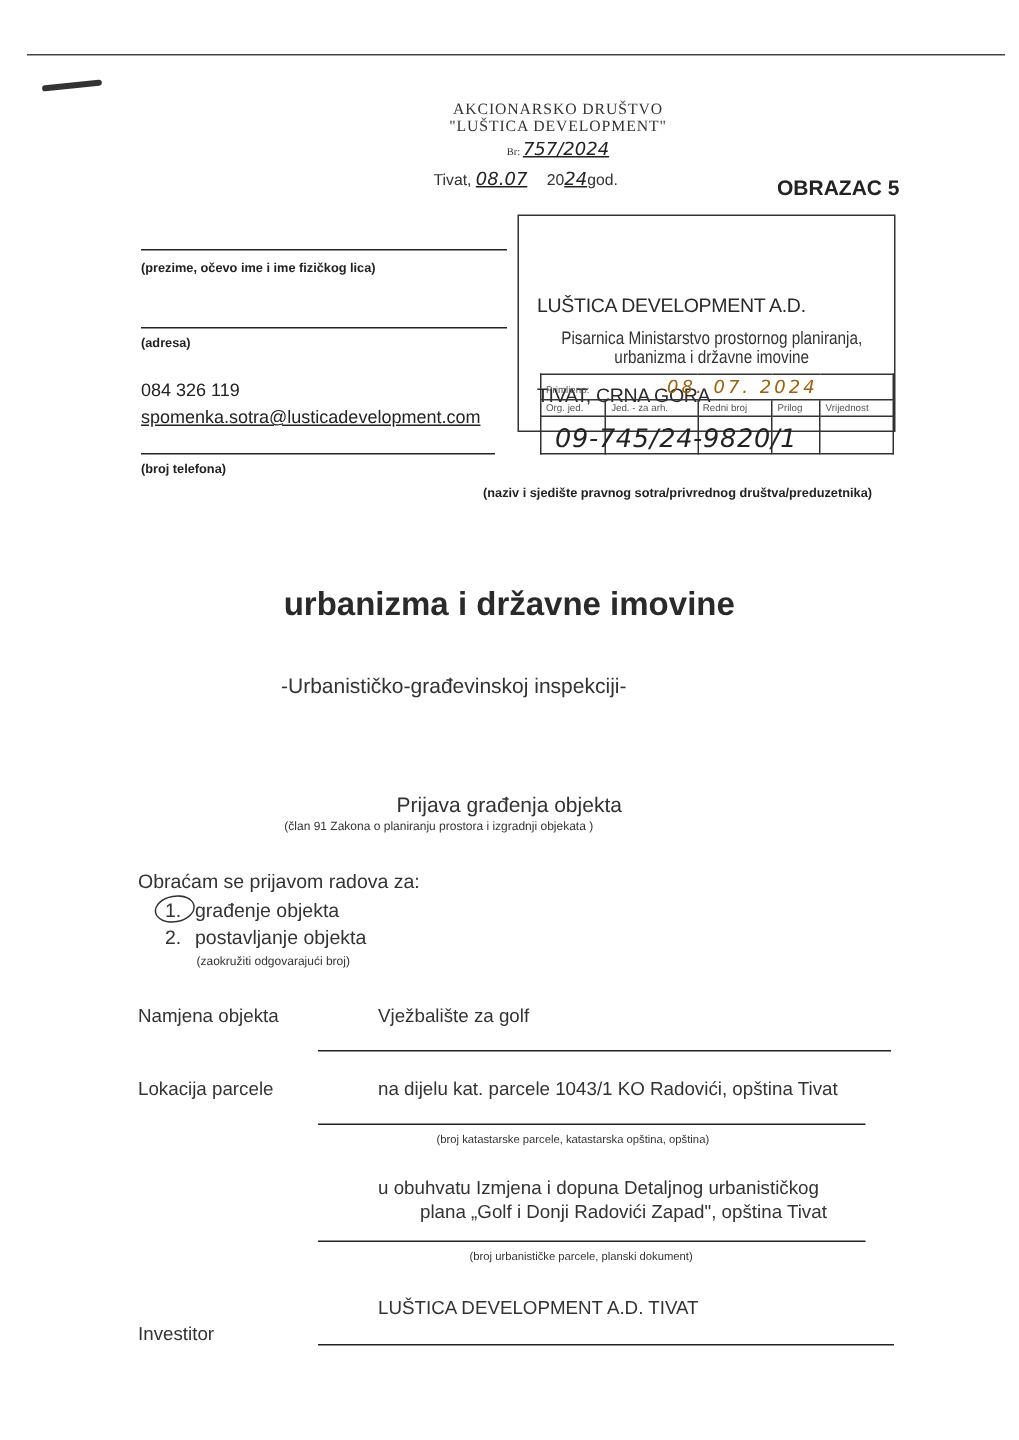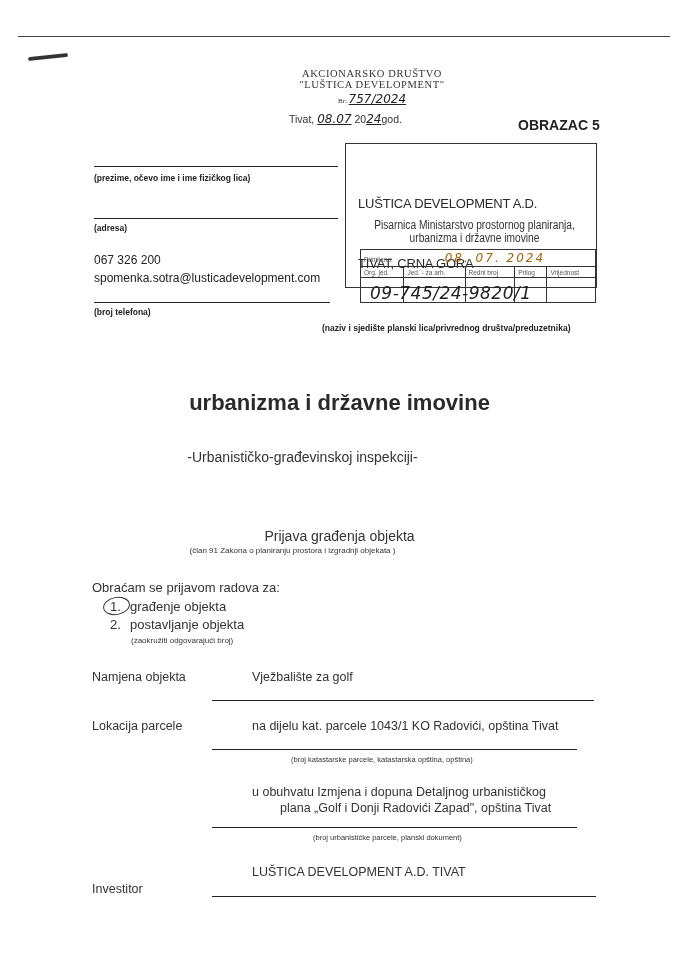--- a/index.html
+++ b/index.html
@@ -63,33 +63,33 @@
     <div class="co">AKCIONARSKO DRUŠTVO</div>
     <div class="co">"LUŠTICA DEVELOPMENT"</div>
     <div class="br">
       <span>Br:</span>
       <span class="hand">757/2024</span>
     </div>
   </div>
   <div id="stamp-date" class="abs">
     <span>Tivat,</span>
     <span class="hand">08.07</span>
-    <span style="">20</span><span class="hand">24</span><span>god.</span>
+    <span style="margin-left:10px">20</span><span class="hand">24</span><span>god.</span>
   </div>
 
   <div id="obrazac" class="abs">OBRAZAC 5</div>
 
   <div class="line" style="left:94px;top:166px;width:244px;"></div>
   <div class="abs field-label" style="left:94px;top:173px;">(prezime, očevo ime i ime fizičkog lica)</div>
 
   <div class="line" style="left:94px;top:218px;width:244px;"></div>
   <div class="abs field-label" style="left:94px;top:223px;">(adresa)</div>
 
-  <div class="abs field-value" style="left:94px;top:253px;">067 326 200</div>
-  <div class="abs field-value" style="left:94px;top:271px;">spomenka.sotra@lusticadevelopment.com</div>
+  <div class="abs field-value" style="left:94px;top:253px;">084 326 119</div>
+  <div class="abs field-value" style="left:94px;top:271px;text-decoration:underline;">spomenka.sotra@lusticadevelopment.com</div>
   <div class="line" style="left:94px;top:302px;width:236px;"></div>
   <div class="abs field-label" style="left:94px;top:307px;">(broj telefona)</div>
 
   <div id="company-box" class="abs">
     <div class="cl" style="top:6px;">LUŠTICA DEVELOPMENT A.D.</div>
     <div class="cl" style="top:66px;">TIVAT, CRNA GORA</div>
   </div>
 
   <div id="reg-stamp" class="abs">
     <div class="t1">Pisarnica Ministarstvo prostornog planiranja,</div>
@@ -113,21 +113,21 @@
             <td></td>
             <td></td>
             <td></td>
             <td></td>
             <td></td>
           </tr>
     </tbody>
       </table>
   </div>
   <div id="reg-num" class="abs hand">09-745/24-9820/1</div>
-  <div class="abs field-label" style="left:322px;top:323px;">(naziv i sjedište planski lica/privrednog društva/preduzetnika)</div>
+  <div class="abs field-label" style="left:322px;top:323px;">(naziv i sjedište pravnog sotra/privrednog društva/preduzetnika)</div>
 
   <div id="main-title" class="abs">
     <div>urbanizma i državne imovine</div>
   </div>
   <div id="main-sub" class="abs">-Urbanističko-građevinskoj inspekciji-</div>
 
   <div id="prijava" class="abs">Prijava građenja objekta</div>
   <div id="prijava-sub" class="abs">(član 91 Zakona o planiranju prostora i izgradnji objekata  )</div>
 
   <div id="obracam" class="abs">Obraćam se prijavom radova za:</div>

